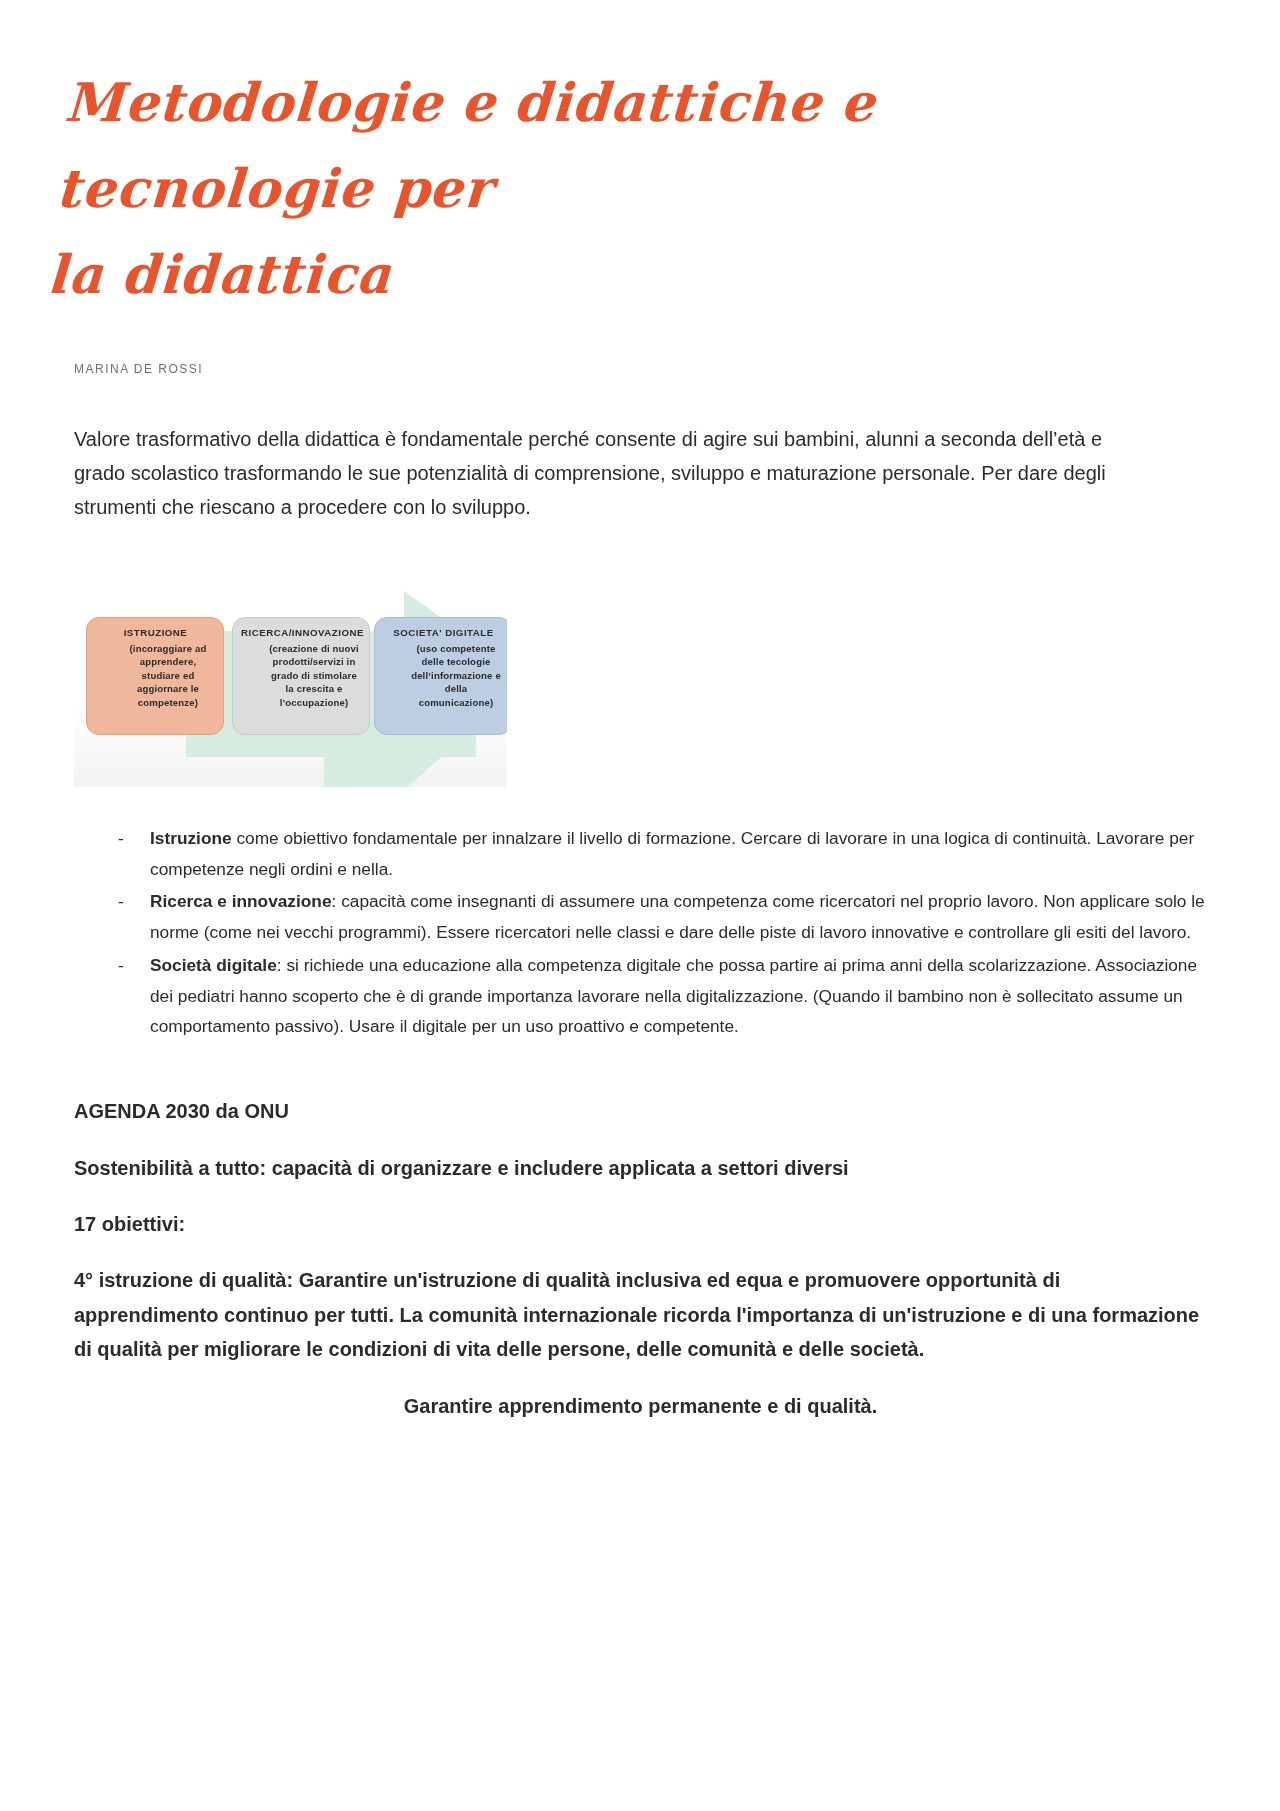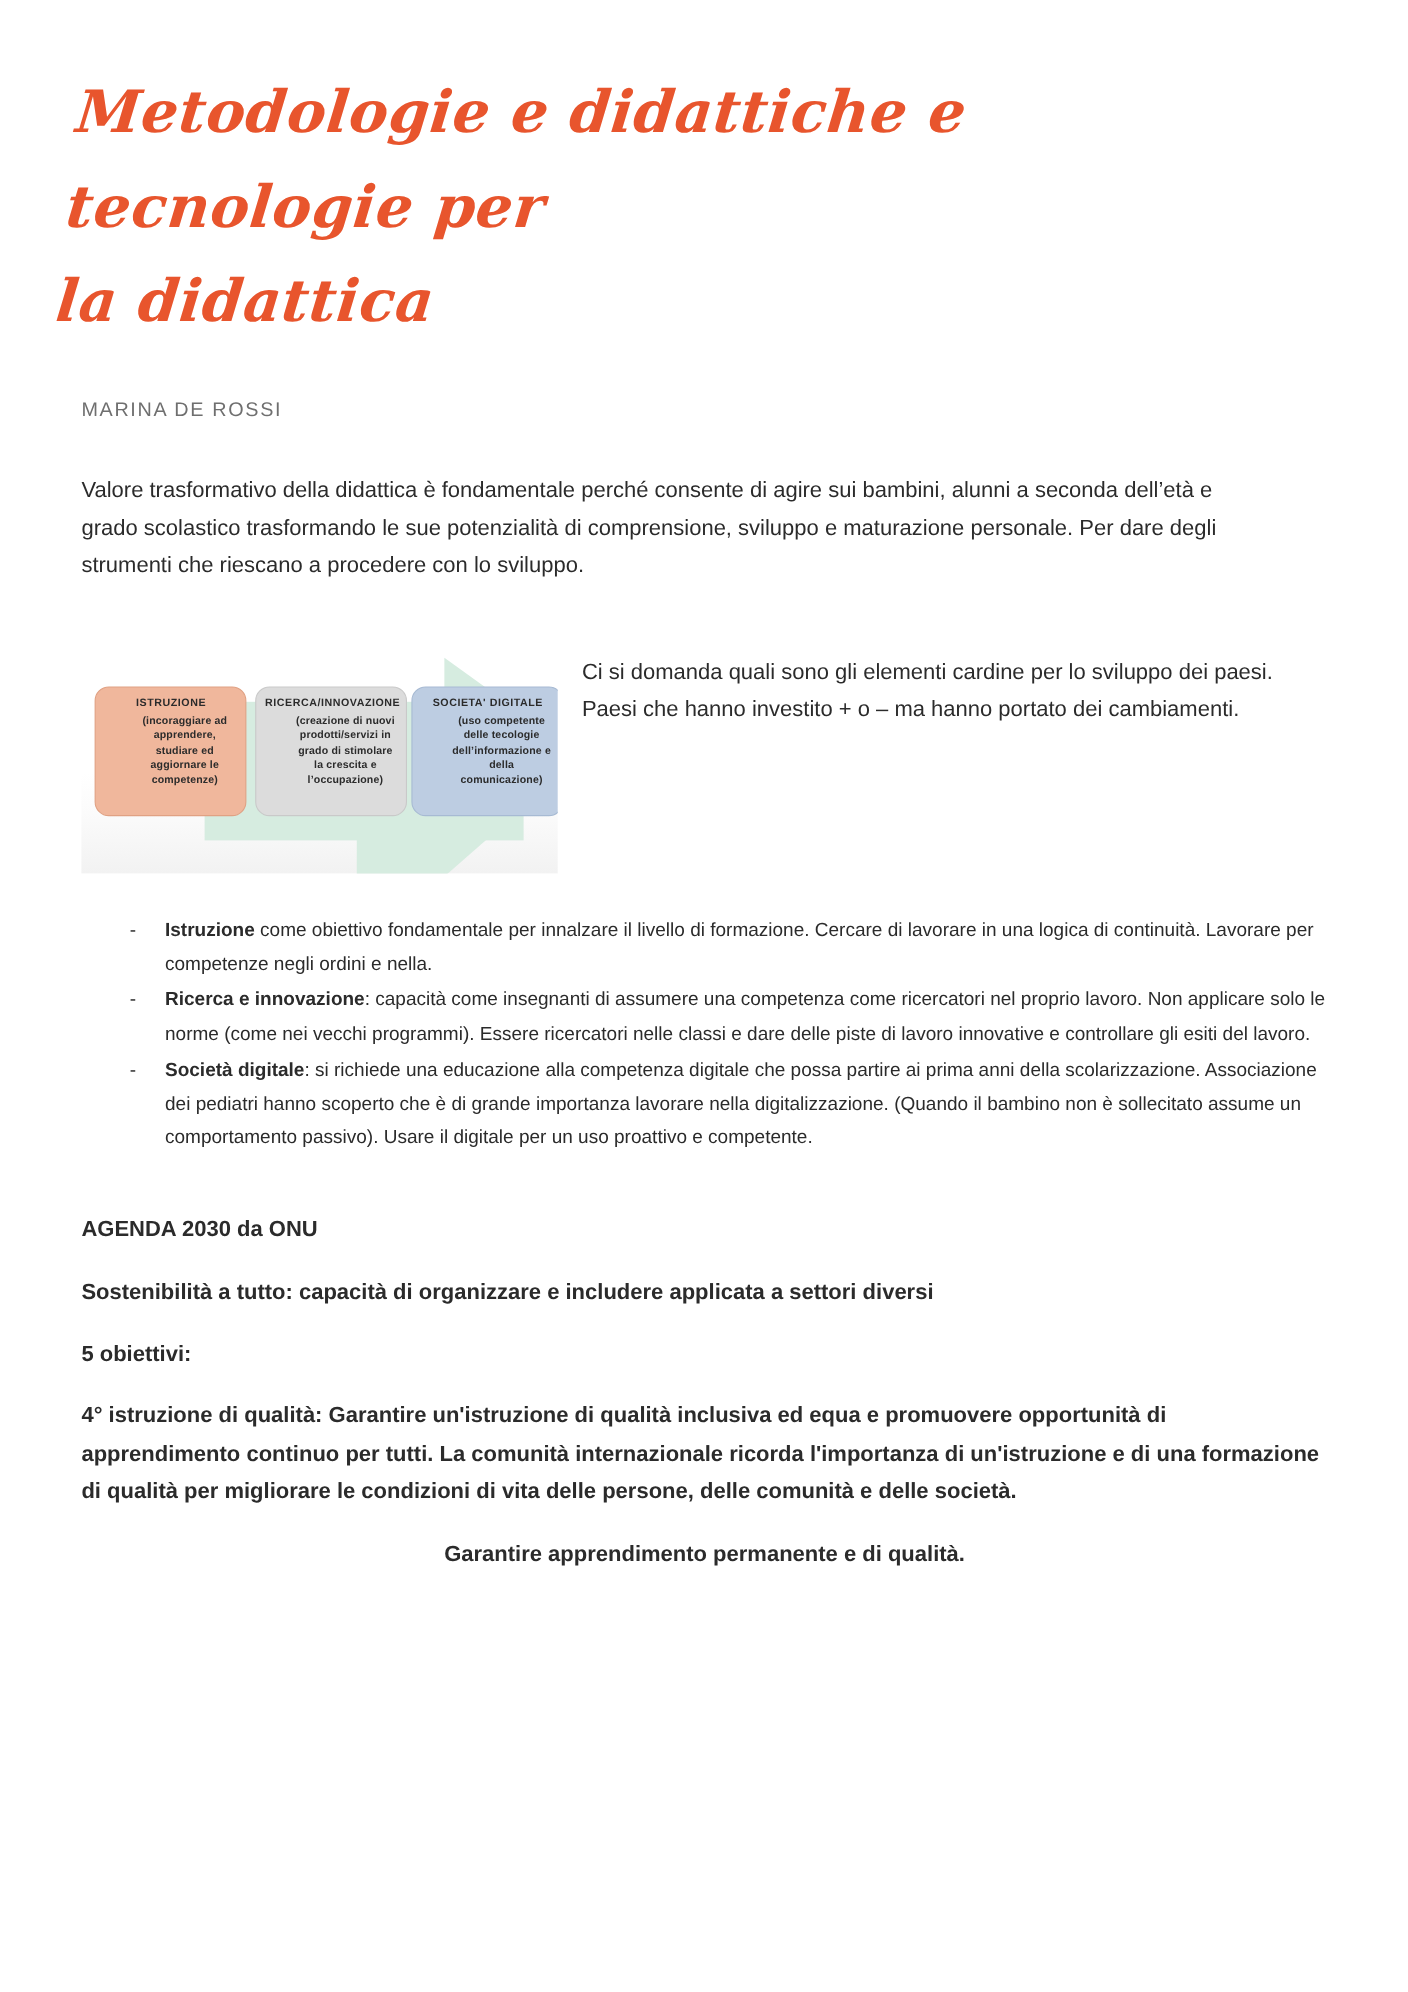--- a/index.html
+++ b/index.html
@@ -41,21 +41,21 @@
     margin: 0;
     padding: 0;
     width: 1060px;
     transform: skewX(-6deg);
     transform-origin: left top;
   }
 
   
   .author {
     margin-top: 44px;
-    font-size: 18px;
+    font-size: 12px;
     letter-spacing: 1.5px;
     color: #6f6f6f;
     font-weight: 400;
   }
 
   
   .para {
     font-size: 20px;
     line-height: 1.72;
     color: #2b2b2b;
@@ -224,39 +224,38 @@
           <span class="bx-desc">(creazione di nuovi prodotti/servizi in grado di stimolare la crescita e l’occupazione)</span>
         </div>
 
         <div class="fig-box box-3">
           <span class="bx-title">SOCIETA' DIGITALE</span>
           <span class="bx-desc">(uso competente delle tecologie dell’informazione e della comunicazione)</span>
         </div>
       </div>
 
       <div class="side-text">
-        <p class="para">Ci si domanda quali sono gli elementi cardine per lo sviluppo dei paesi. Paesi che hanno investito + o – ma hanno portato dei cambiamenti.</p>
       </div>
 
     </div>
 
     <ul class="bullets">
       <li>
         <span class="dash">-</span><b>Istruzione</b><span> come obiettivo fondamentale per innalzare il livello di formazione. Cercare di lavorare in una logica di continuità. Lavorare per competenze negli ordini e nella.</span>
       </li>
       <li>
         <span class="dash">-</span><b>Ricerca e innovazione</b><span>: capacità come insegnanti di assumere una competenza come ricercatori nel proprio lavoro. Non applicare solo le norme (come nei vecchi programmi). Essere ricercatori nelle classi e dare delle piste di lavoro innovative e controllare gli esiti del lavoro.</span>
       </li>
       <li>
         <span class="dash">-</span><b>Società digitale</b><span>: si richiede una educazione alla competenza digitale che possa partire ai prima anni della scolarizzazione. Associazione dei pediatri hanno scoperto che è di grande importanza lavorare nella digitalizzazione. (Quando il bambino non è sollecitato assume un comportamento passivo). Usare il digitale per un uso proattivo e competente.</span>
       </li>
     </ul>
 
     <div class="agenda">
       <p class="para tight">AGENDA 2030 da ONU</p>
       <p class="para tight">Sostenibilità a tutto: capacità di organizzare e includere applicata a settori diversi</p>
-      <p class="para tight">5 obiettivi:</p>
+      <p class="para tight">17 obiettivi:</p>
       <p class="para tight">4° istruzione di qualità: Garantire un'istruzione di qualità inclusiva ed equa e promuovere opportunità di apprendimento continuo per tutti. La comunità internazionale ricorda l'importanza di un'istruzione e di una formazione di qualità per migliorare le condizioni di vita delle persone, delle comunità e delle società.</p>
       <p class="para"> Garantire apprendimento permanente e di qualità.</p>
     </div>
 
   </div>
 </div>
 
 </body></html>

